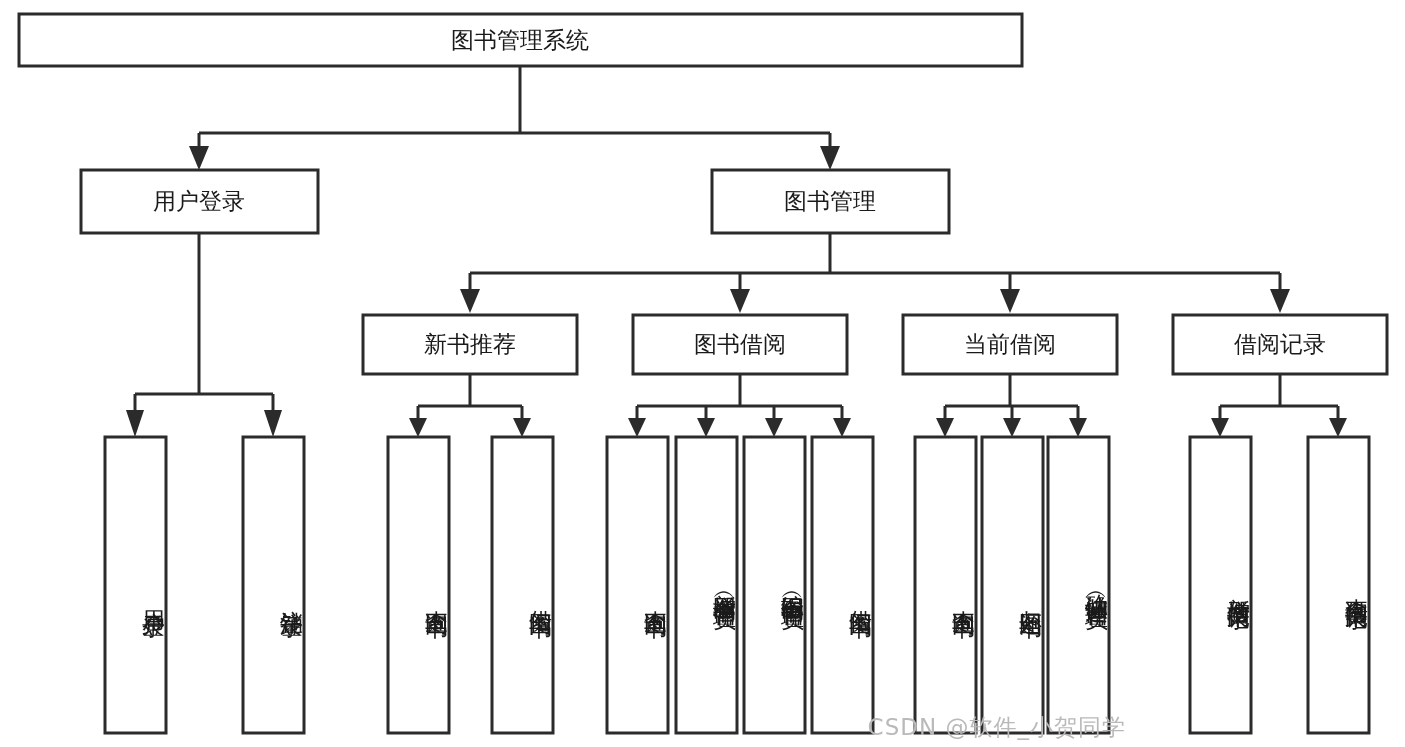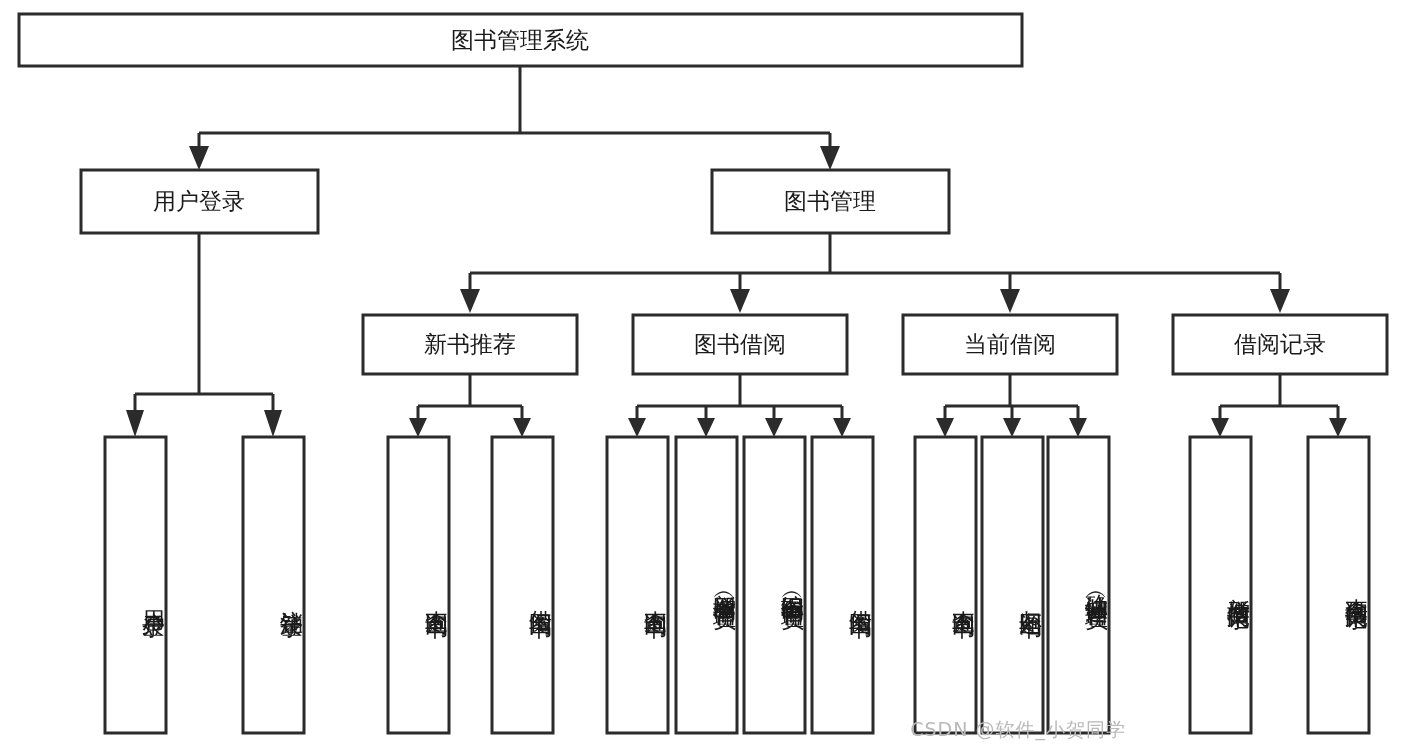--- a/index.html
+++ b/index.html
@@ -60,21 +60,21 @@
     letter-spacing: 2px;
     text-align: center;
     white-space: nowrap;
     pointer-events: none;
   }
   .watermark {
     position: absolute;
     right: 8px;
     bottom: 4px;
     font-family: "DejaVu Sans", "Liberation Sans", sans-serif;
-    font-size: 19px;
+    font-size: 23px;
     color: #b9b9b9;
     letter-spacing: 1px;
     white-space: nowrap;
   }
 </style>
 </head>
 <body>
 
 <div id="diagram-root">
 

